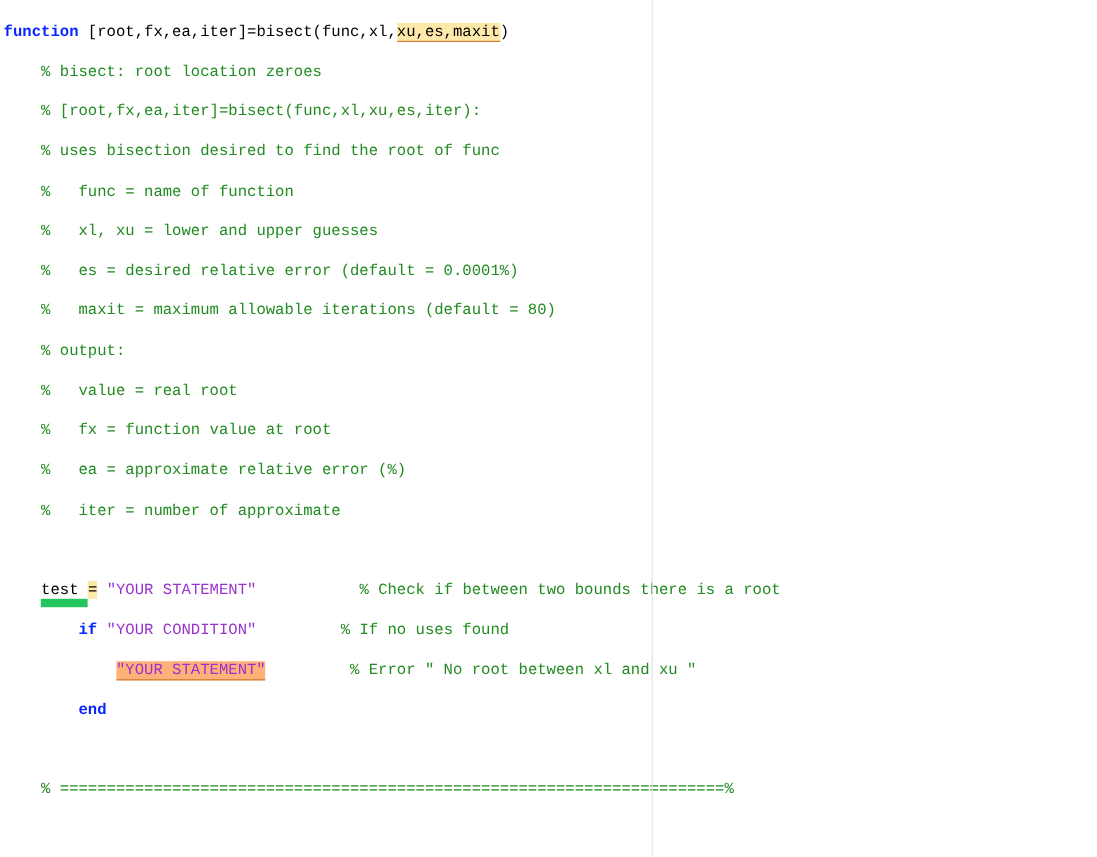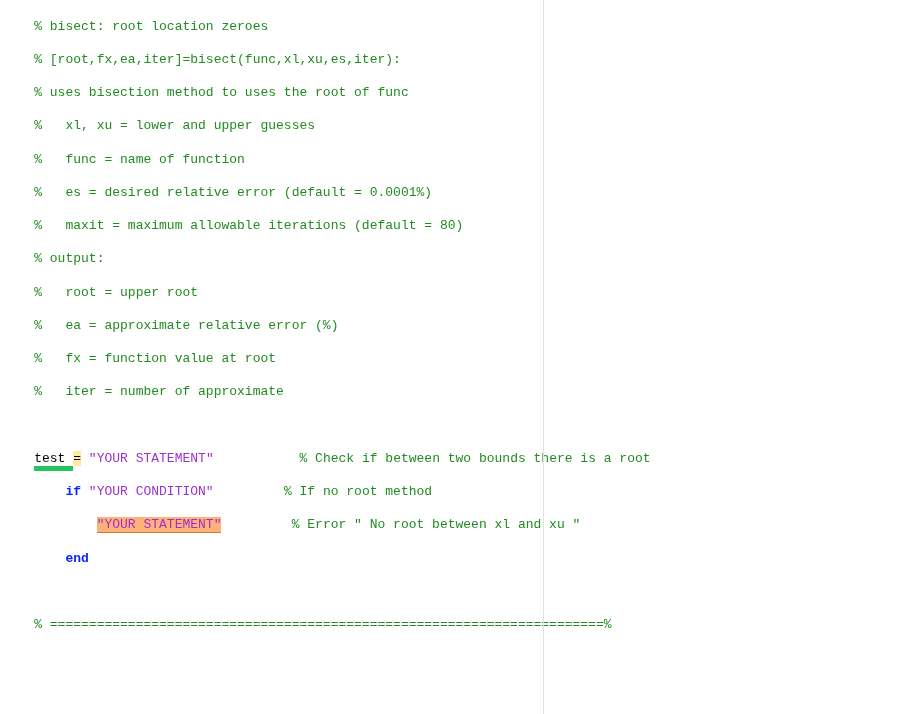--- a/index.html
+++ b/index.html
@@ -29,42 +29,43 @@
     width: 1px;
     background: #e3e3e3;
     pointer-events: none;
   }
   .kw { color: #0a26ff; font-weight: bold; }
   .cm { color: #228B22; }
   .str { color: #9a32cd; }
   .warn1 { background: #fde9a9; }
   .warn2 { background: #ffb17a; }
   .uline { border-bottom: 1px solid #d07b33; }
-  .uline2 { border-bottom: 5px solid #22c55e; }
+  .uline2 { border-bottom: 7px solid #22c55e; }
   .ln { display: block; }
 </style>
 </head>
 <body>
 
 <div class="editor">
+<span class="ln"><span class="kw">function</span><span> [root,fx,ea,iter]=bisect(func,xl,</span><span class="warn1 uline">xu,es,maxit</span><span>)</span></span>
 <span class="ln">    <span class="cm">% bisect: root location zeroes</span></span>
 <span class="ln">    <span class="cm">% [root,fx,ea,iter]=bisect(func,xl,xu,es,iter):</span></span>
-<span class="ln">    <span class="cm">% uses bisection method to uses the root of func</span></span>
+<span class="ln">    <span class="cm">% uses bisection desired to find the root of func</span></span>
+<span class="ln">    <span class="cm">%   func = name of function</span></span>
 <span class="ln">    <span class="cm">%   xl, xu = lower and upper guesses</span></span>
-<span class="ln">    <span class="cm">%   func = name of function</span></span>
 <span class="ln">    <span class="cm">%   es = desired relative error (default = 0.0001%)</span></span>
 <span class="ln">    <span class="cm">%   maxit = maximum allowable iterations (default = 80)</span></span>
 <span class="ln">    <span class="cm">% output:</span></span>
-<span class="ln">    <span class="cm">%   root = upper root</span></span>
+<span class="ln">    <span class="cm">%   value = real root</span></span>
+<span class="ln">    <span class="cm">%   fx = function value at root</span></span>
 <span class="ln">    <span class="cm">%   ea = approximate relative error (%)</span></span>
-<span class="ln">    <span class="cm">%   fx = function value at root</span></span>
 <span class="ln">    <span class="cm">%   iter = number of approximate</span></span>
 <span class="ln"> </span>
 <span class="ln">    <span class="uline2">test </span><span class="warn1">=</span> <span class="str">"YOUR STATEMENT"</span>           <span class="cm">% Check if between two bounds there is a root</span></span>
-<span class="ln">        <span class="kw">if</span> <span class="str">"YOUR CONDITION"</span>         <span class="cm">% If no root method</span></span>
+<span class="ln">        <span class="kw">if</span> <span class="str">"YOUR CONDITION"</span>         <span class="cm">% If no uses found</span></span>
 <span class="ln">            <span class="str warn2 uline">"YOUR STATEMENT"</span>         <span class="cm">% Error " No root between xl and xu "</span></span>
 <span class="ln">        <span class="kw">end</span></span>
 <span class="ln"> </span>
 <span class="ln">    <span class="cm">% =======================================================================%</span></span>
 
 
 
 
 
 

